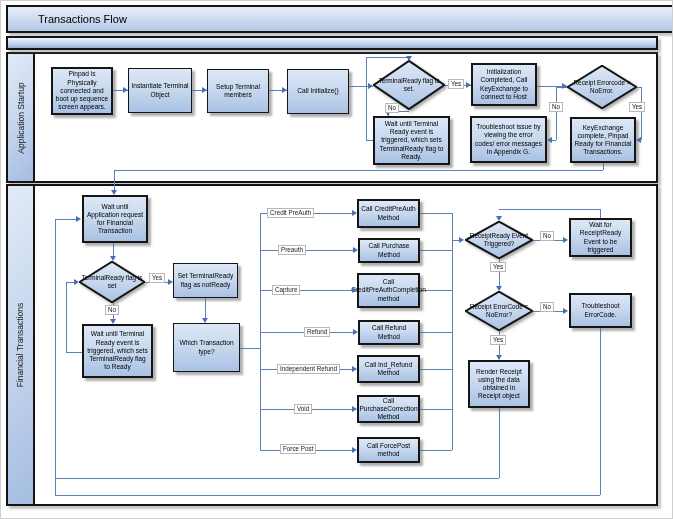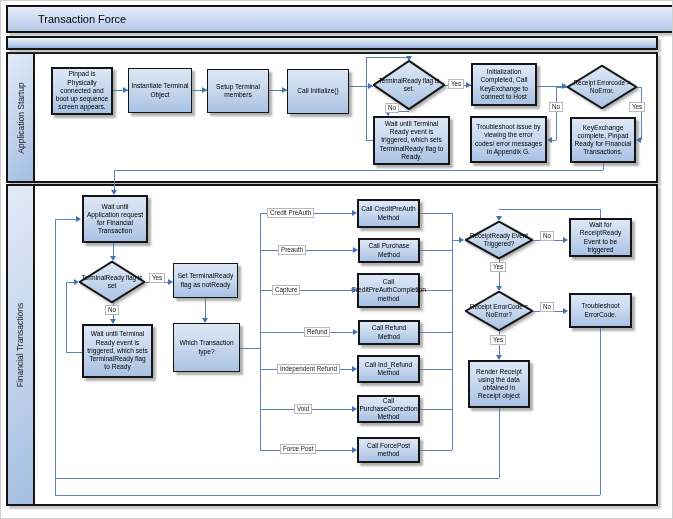--- a/index.html
+++ b/index.html
@@ -49,21 +49,21 @@
     <defs>
       <linearGradient id="diagrad" x1="0" y1="0" x2="0" y2="1">
         <stop offset="0" stop-color="#dde8f6"></stop>
           <stop offset="0.5" stop-color="#c6d7ee"></stop>
           <stop offset="1" stop-color="#a9c2e4"></stop>
       </linearGradient>
     </defs>
   </svg>
 
   <div class="titlebar">
-    <span>Transaction Force</span>
+    <span>Transactions Flow</span>
   </div>
   <div class="band2"></div>
 
   <div class="lane lane1">
     <div class="lane-label">
       <span>Application Startup</span>
     </div>
   </div>
   <div class="lane lane2">
     <div class="lane-label">

